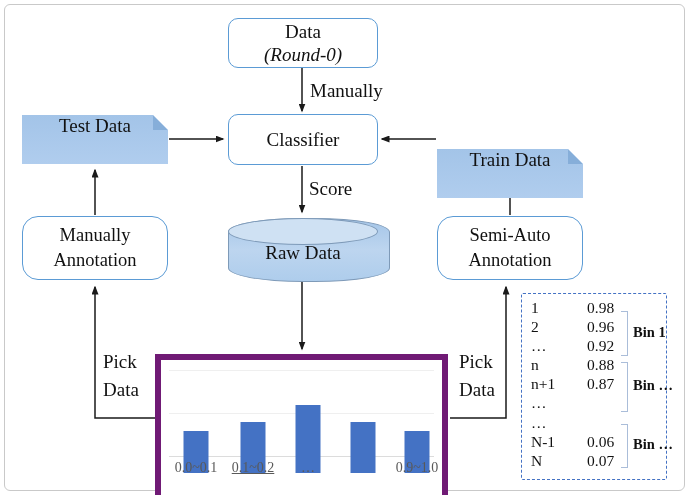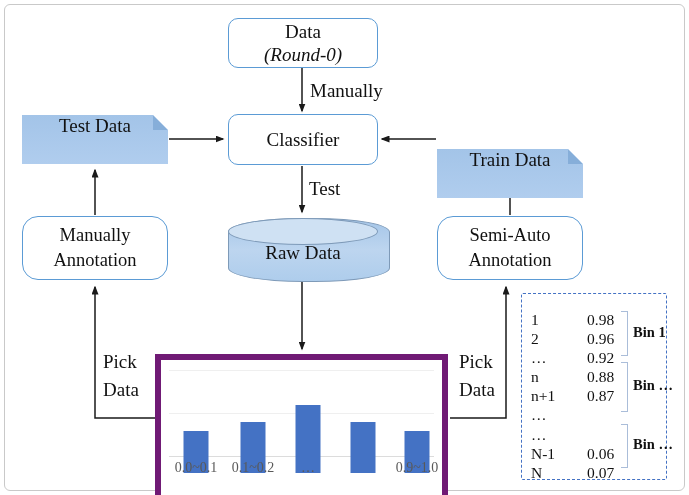--- a/index.html
+++ b/index.html
@@ -60,21 +60,21 @@
     transform:translateX(-50%);
   }
   .xlabel{
     position:absolute;top:100px;transform:translateX(-50%);
     font-size:14px;color:var(--axis-label);white-space:nowrap;
   }
   .dash-box{
     position:absolute;left:521px;top:293px;width:146px;height:187px;
     border:1.5px dashed var(--dashed);border-radius:2px;box-sizing:border-box;background:#fff;
   }
-  .bin-rows{position:absolute;left:9px;top:4px;right:46px;margin-top:12px;}
+  .bin-rows{position:absolute;left:9px;top:4px;right:46px;}
   .bin-row{height:19.1px;line-height:19.1px;font-size:15.5px;white-space:nowrap;}
   .bin-row .bi{display:inline-block;width:56px;}
   .bracket{
     position:absolute;left:99px;width:7px;box-sizing:border-box;
     border-top:1px solid var(--bracket);border-right:1.5px solid var(--bracket);
     border-bottom:1px solid var(--bracket);
   }
   .bin-label{position:absolute;left:111px;font-weight:bold;font-size:14.5px;white-space:nowrap;}
   svg.arrows{position:absolute;left:0;top:0;pointer-events:none;}
 </style>
@@ -116,21 +116,21 @@
 
   <div class="card" style="left:22px;top:115px;">
     <span class="fold"></span>
     <span>Test Data</span>
   </div>
   <div class="card" style="left:437px;top:115px;margin-top:34px;">
     <span class="fold"></span>
     <span>Train Data</span>
   </div>
 
-  <div class="edge-label" style="left:309px;top:175px;">Test</div>
+  <div class="edge-label" style="left:309px;top:175px;">Score</div>
 
   <div class="cyl">
     <div class="cyl-outer"></div>
     <div class="cyl-lid"></div>
     <div class="cyl-label">Raw Data</div>
   </div>
 
   <div class="node rad16" style="left:22px;top:216px;width:146px;height:64px;font-size:18.5px;line-height:25px;">
     <div>Manually</div>
     <div>Annotation</div>
@@ -150,21 +150,21 @@
   </div>
 
   <div class="chart-panel">
     <div class="gridline" style="top:10px;"></div>
     <div class="gridline" style="top:53px;"></div>
     <div class="baseline"></div>
     <div class="bars-layer" style="position:absolute;inset:0;">
         <div class="bar" style="left: 35px; height: 42px;"></div>
         <div class="xlabel" style="left: 35px;">0.0~0.1</div>
         <div class="bar" style="left: 92px; height: 51px;"></div>
-        <div class="xlabel" style="left: 92px;">0.1~0.2</div>
+        <div class="xlabel" style="left: 92px; text-decoration: underline;">0.1~0.2</div>
         <div class="bar" style="left: 147px; height: 68px;"></div>
         <div class="xlabel" style="left: 147px;">…</div>
         <div class="bar" style="left: 202px; height: 51px;"></div>
         <div class="xlabel" style="left: 202px; margin-top: 34px;">0.8~0.9</div>
         <div class="bar" style="left: 256px; height: 42px;"></div>
         <div class="xlabel" style="left: 256px;">0.9~1.0</div>
       </div>
   </div>
 
   <div class="dash-box">

